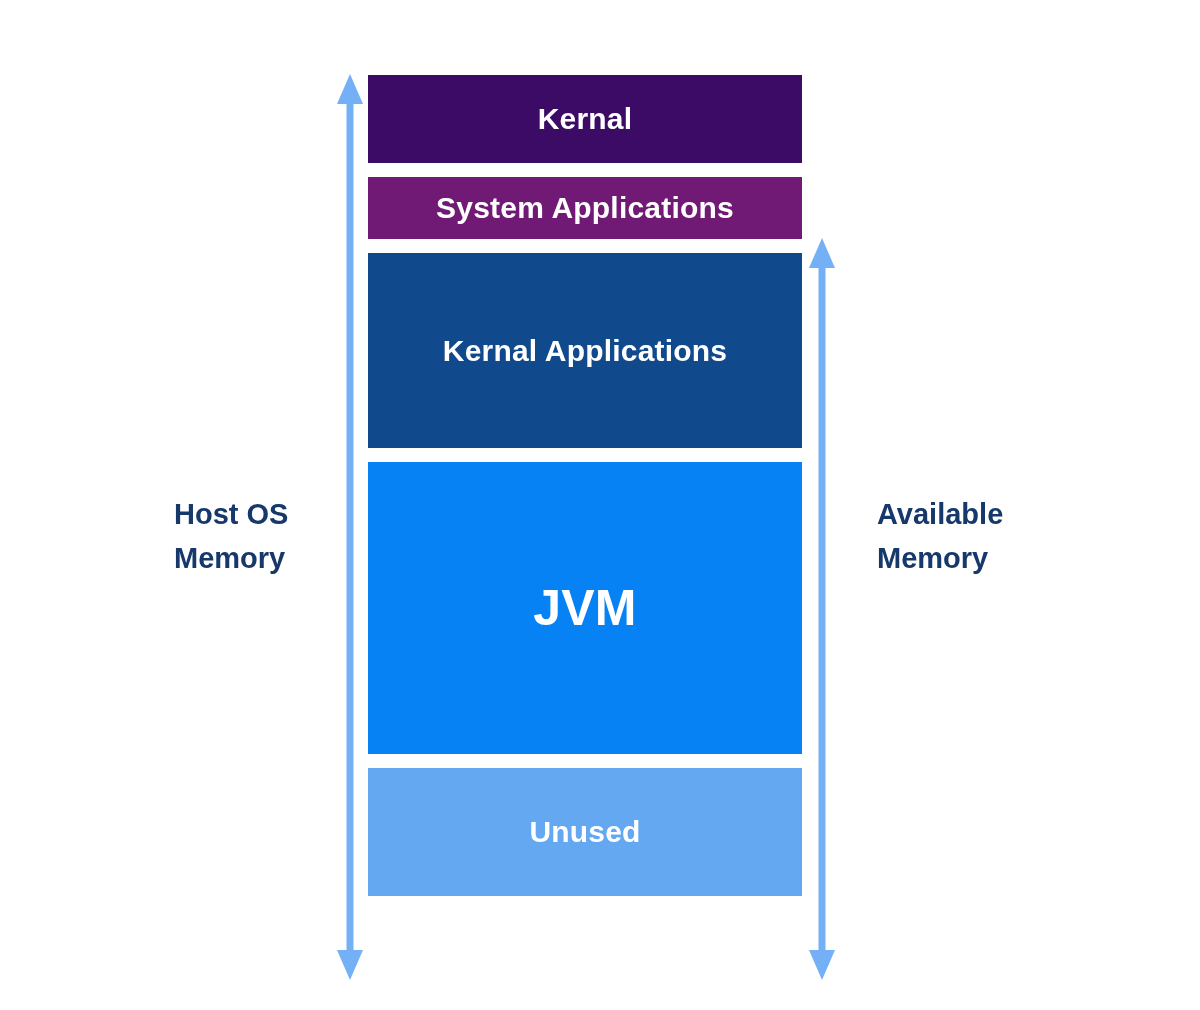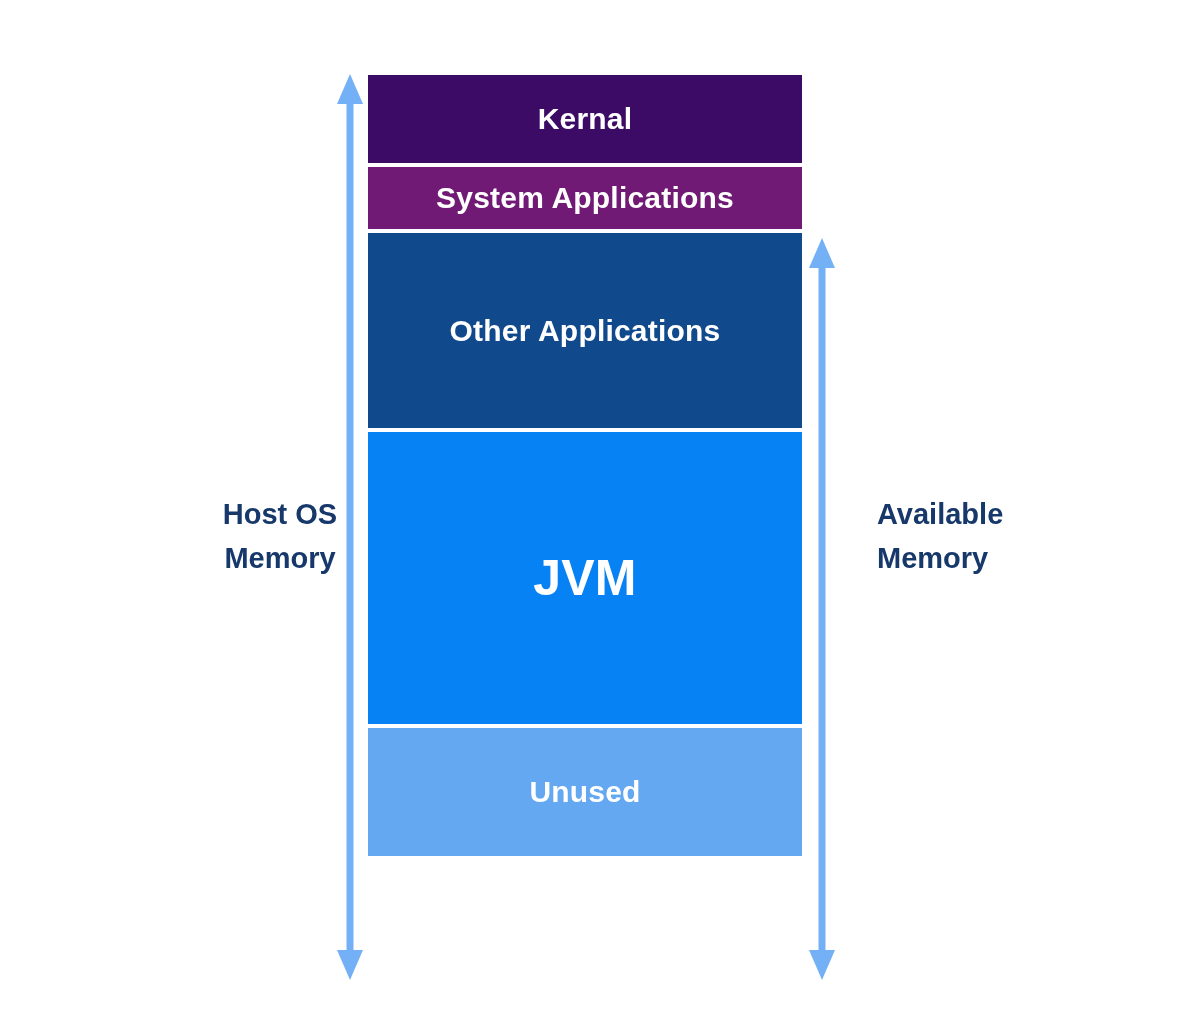--- a/index.html
+++ b/index.html
@@ -28,21 +28,21 @@
   .arrows polygon {
     fill: var(--arrow, #74B0F5);
   }
   .stack {
     position: absolute;
     left: 368px;
     top: 75px;
     width: 434px;
     display: flex;
     flex-direction: column;
-    gap: 4px;
+    gap: 14px;
   }
   .segment {
     display: flex;
     align-items: center;
     justify-content: center;
     color: var(--segment-text, #ffffff);
     font-weight: bold;
     font-size: 30px;
     letter-spacing: 0.2px;
   }
@@ -51,24 +51,24 @@
   }
   .side-label {
     position: absolute;
     color: var(--label-text, #16386B);
     font-weight: bold;
     font-size: 29px;
     line-height: 44px;
     white-space: nowrap;
   }
   .side-label.left {
-    left: 190px;
+    left: 174px;
     top: 492px;
     width: 180px;
-    text-align: center;
+    text-align: left;
   }
   .side-label.right {
     left: 877px;
     top: 492px;
     text-align: left;
   }
 </style>
 </head>
 <body>
 
@@ -88,21 +88,21 @@
   </svg>
 
   <div class="stack">
     <div class="segment" style="height: 88px; background-color: rgb(60, 11, 102);">
       <span>Kernal</span>
     </div>
     <div class="segment" style="height: 62px; background-color: #701a75;">
       <span>System Applications</span>
     </div>
     <div class="segment" style="height: 195px; background-color: rgb(16, 73, 140);">
-      <span>Other Applications</span>
+      <span>Kernal Applications</span>
     </div>
     <div class="segment seg-large" style="height: 292px; background-color: rgb(7, 130, 244);">
       <span>JVM</span>
     </div>
     <div class="segment" style="height: 128px; background-color: rgb(99, 168, 241);">
       <span>Unused</span>
     </div>
   </div>
 
   <div class="side-label left">

